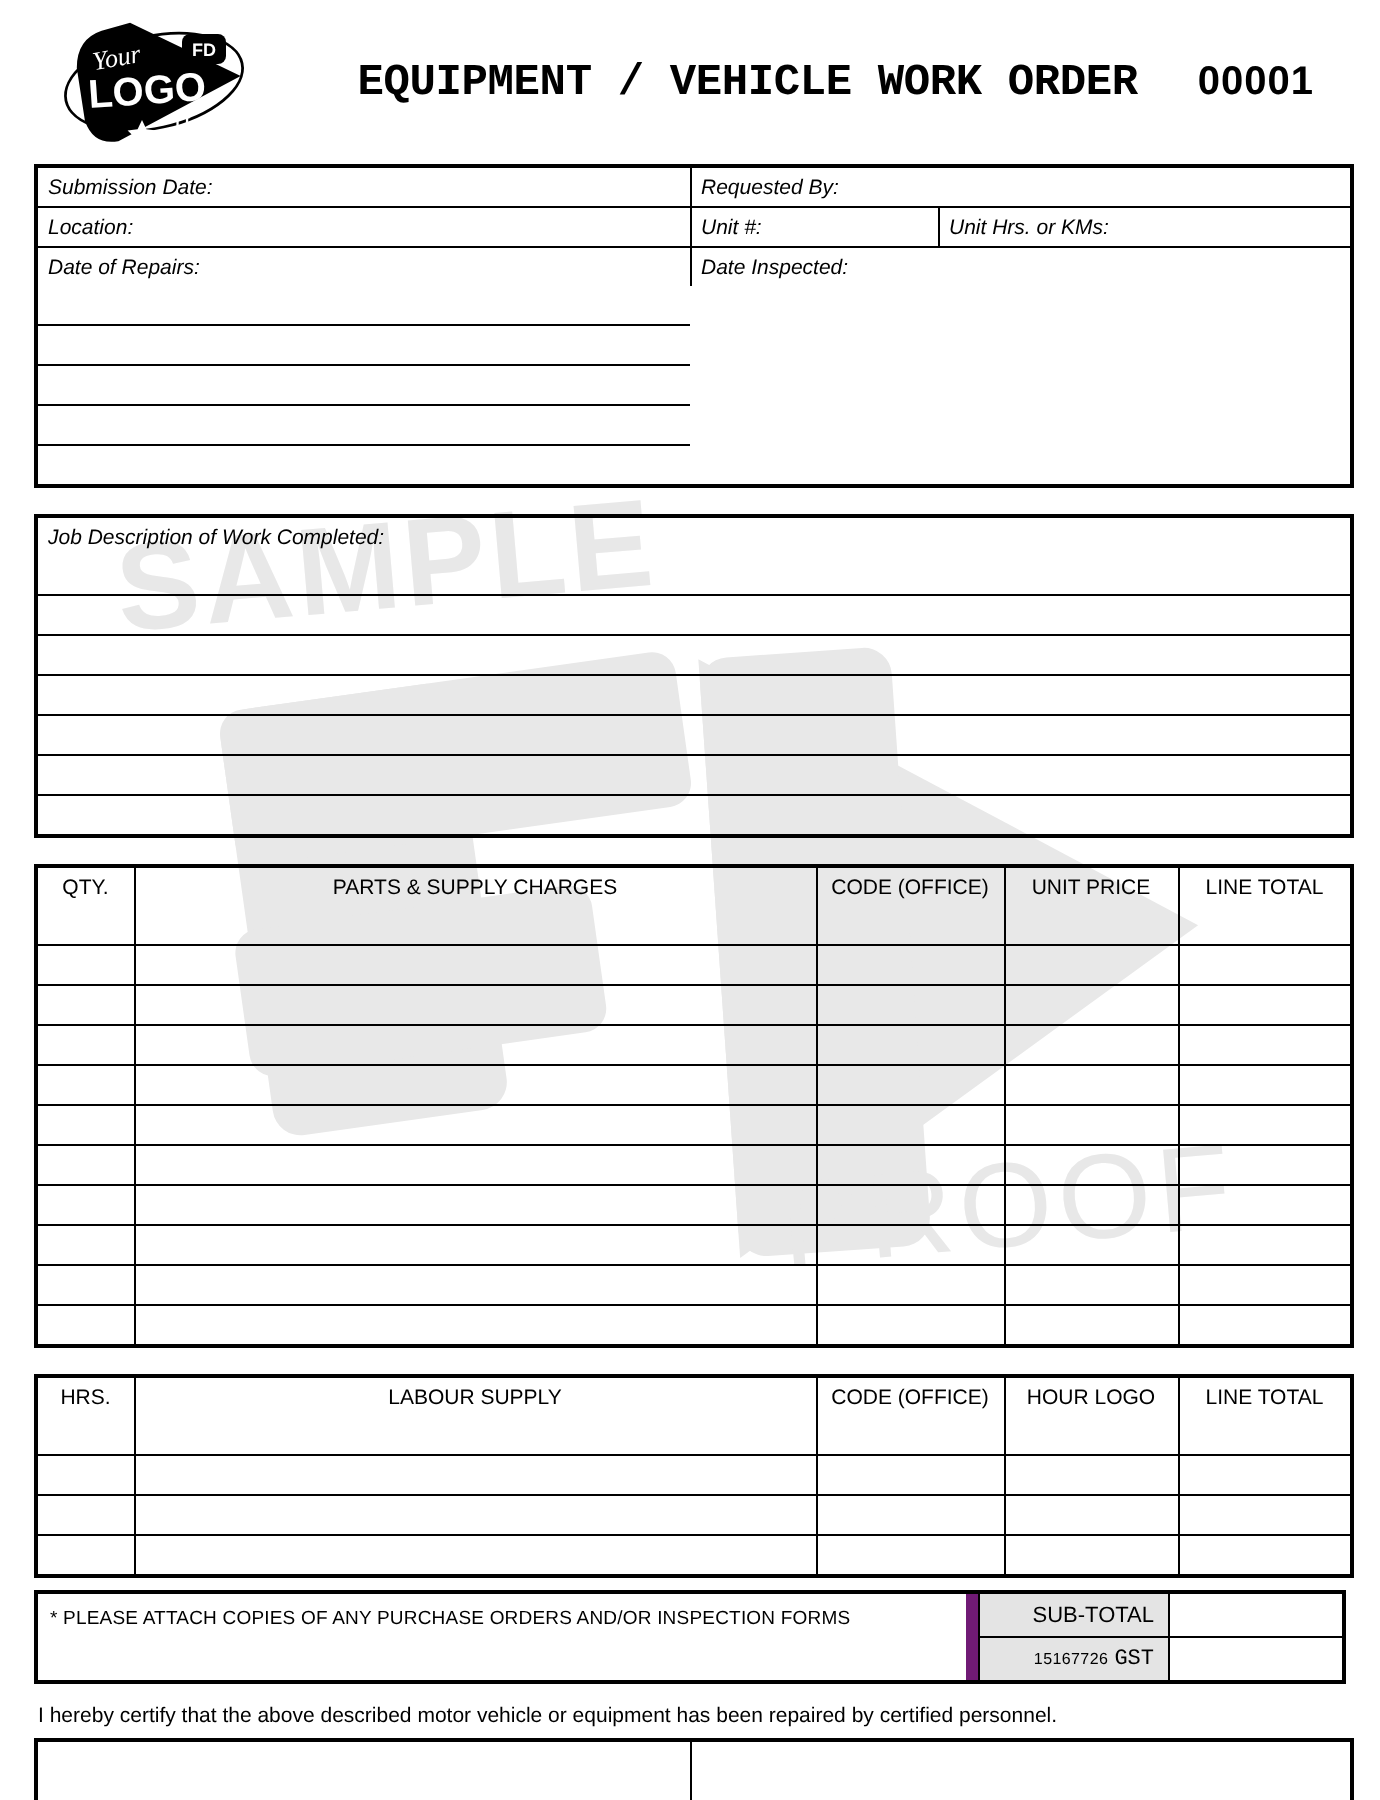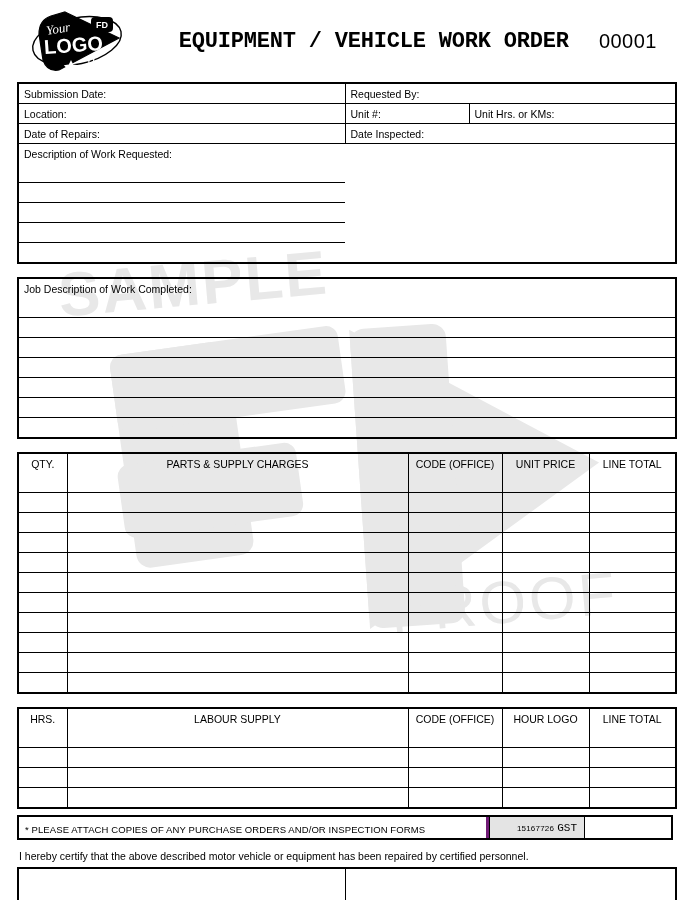--- a/index.html
+++ b/index.html
@@ -86,21 +86,21 @@
     text-align: right;
     font-size: 22px;
     font-weight: bold;
     letter-spacing: -0.2px;
     padding-right: 30px;
     font-family: Liberation Mono, monospace;
   }
   .form-number {
     flex: 0 0 auto;
     font-size: 20px;
-    font-weight: normal;
+    font-weight: bold;
     padding-right: 16px;
     letter-spacing: 0.5px;
   }
 
   
   .block {
     position: relative;
     z-index: 2;
     border: 2px solid #000;
     border-collapse: collapse;
@@ -121,20 +121,21 @@
     font-size: 10.5px;
     height: 19px;
     vertical-align: middle;
     background: transparent;
   }
   .lbl {
     padding-left: 5px;
     font-size: 10.5px;
     white-space: nowrap;
     font-family: "Liberation Sans", sans-serif;
+    font-style: italic;
   }
 
   
   .block table.grid > tbody > tr > td:first-child { border-left: none; }
   .block table.grid > tbody > tr > td:last-child { border-right: none; }
   .block table.grid > tbody > tr:first-child > td { border-top: none; }
   .block table.grid > tbody > tr:last-child > td { border-bottom: none; }
 
   
   .chdr td {
@@ -151,21 +152,21 @@
     position: relative;
     z-index: 2;
     width: 656px;
     margin-top: 6px;
     border: 2px solid #000;
     display: flex;
     box-sizing: border-box;
   }
   .attach-note {
     flex: 1 1 auto;
-    border-right: 3px solid #701a75;
+    border-right: 6px solid #701a75;
     padding: 7px 0 0 6px;
     font-size: 9.5px;
     letter-spacing: 0.1px;
     box-sizing: border-box;
   }
   .totals-table {
     flex: 0 0 auto;
     border-collapse: collapse;
     table-layout: fixed;
   }
@@ -256,23 +257,20 @@
         </tr>
         <tr>
           <td><span class="lbl">Location:</span></td>
           <td><span class="lbl">Unit #:</span></td>
           <td><span class="lbl">Unit Hrs. or KMs:</span></td>
         </tr>
         <tr>
           <td><span class="lbl">Date of Repairs:</span></td>
           <td colspan="2"><span class="lbl">Date Inspected:</span></td>
         </tr>
-        <tr>
-          <td colspan="3"><span class="lbl">Description of Work Requested:</span></td>
-        </tr>
       </tbody>
       <tbody>
           <tr>
             <td>&nbsp;</td>
           </tr>
           <tr>
             <td>&nbsp;</td>
           </tr>
           <tr>
             <td>&nbsp;</td>
@@ -469,20 +467,24 @@
           </tr>
         </tbody>
     </table>
   </div>
 
   <div class="totals-wrap">
     <div class="attach-note">* PLEASE ATTACH COPIES OF ANY PURCHASE ORDERS AND/OR INSPECTION FORMS</div>
     <table class="totals-table">
       <tbody>
         <tr>
+          <td class="tl-label">SUB-TOTAL</td>
+          <td class="tl-val"></td>
+        </tr>
+        <tr>
           <td class="tl-label"><span class="gst-num">15167726</span>&nbsp;<span class="gst-word">GST</span></td>
           <td class="tl-val"></td>
         </tr>
       </tbody>
     </table>
   </div>
 
   <div class="certify">I hereby certify that the above described motor vehicle or equipment has been repaired by certified personnel.</div>
 
   <div class="block">

